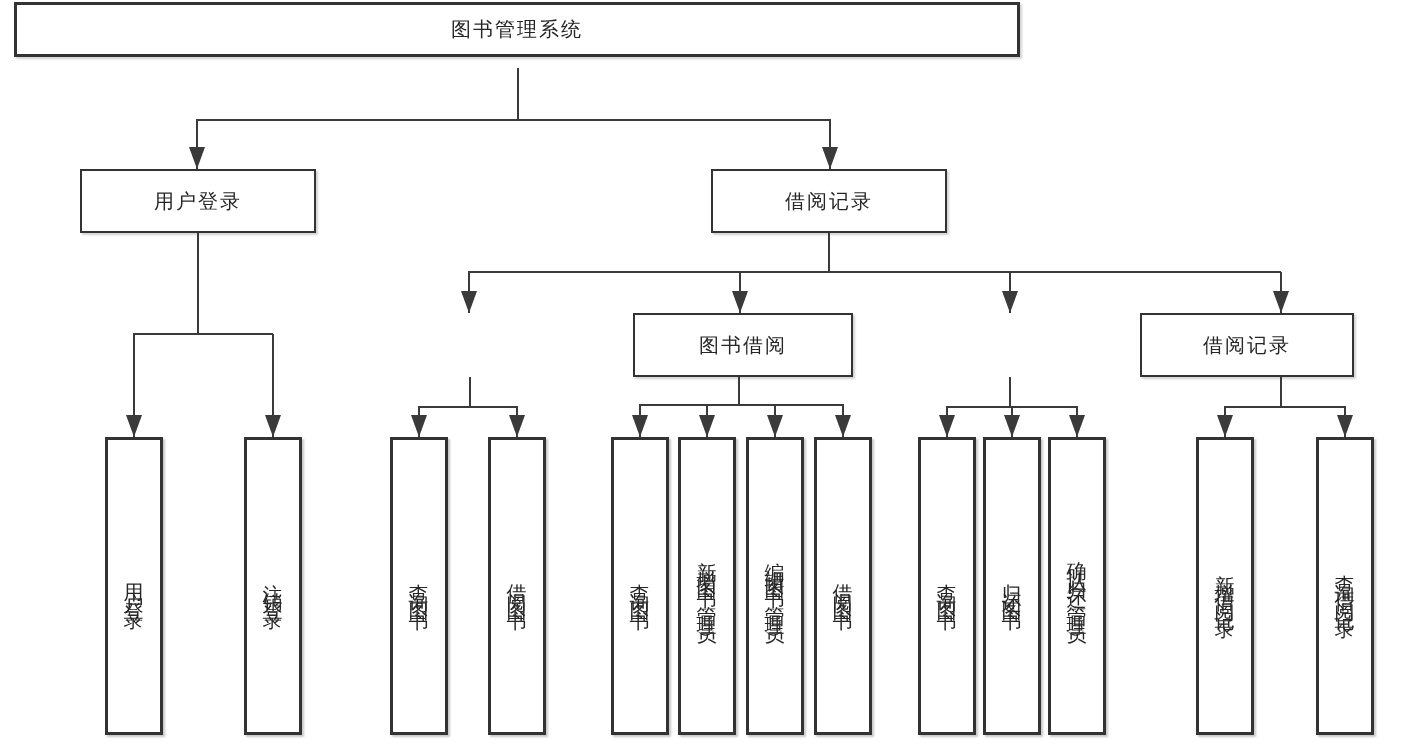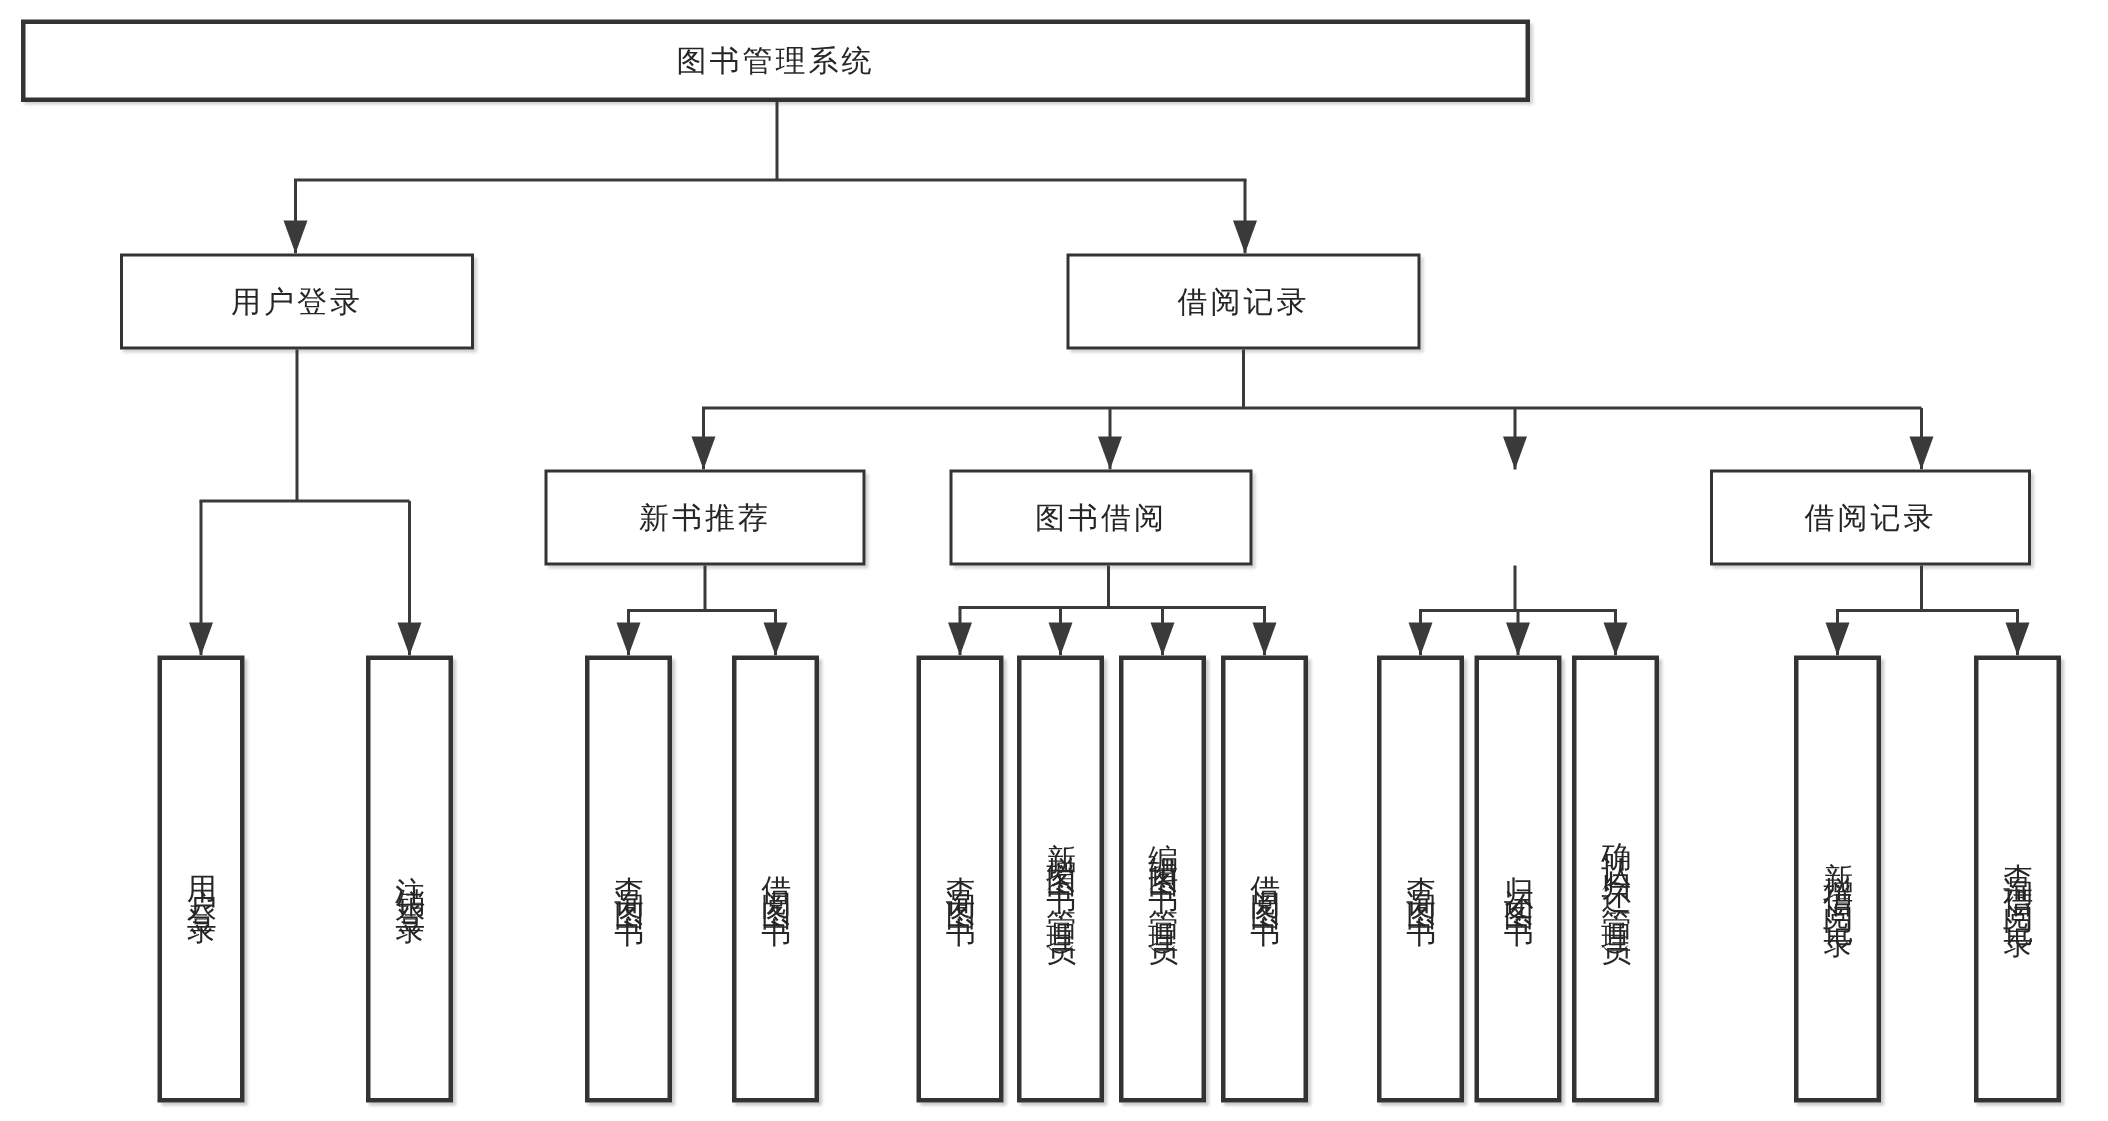--- a/index.html
+++ b/index.html
@@ -64,21 +64,21 @@
     color: #b5b0b0;
     letter-spacing: 1px;
     white-space: nowrap;
   }
 </style>
 </head>
 <body>
 
 <div id="canvas">
 
-  <div class="box root" style="left:14px; top:13px; width:1006px; height:55px;">
+  <div class="box root" style="left:14px; top:2px; width:1006px; height:55px;">
     <span>图书管理系统</span>
   </div>
 
   <div class="vline" style="left:517px; top:68px; height:52px;"></div>
   <div class="hline" style="left:196px; top:119px; width:635px;"></div>
   <div class="vline" style="left:196px; top:120px; height:49px;"></div>
   <div class="arrow" style="left:189px; top:147px;"></div>
   <div class="vline" style="left:829px; top:120px; height:49px;"></div>
   <div class="arrow" style="left:822px; top:147px;"></div>
 
@@ -100,24 +100,21 @@
   <div class="hline" style="left:468px; top:271px; width:813px;"></div>
   <div class="vline" style="left:468px; top:272px; height:41px;"></div>
   <div class="arrow" style="left:461px; top:291px;"></div>
   <div class="vline" style="left:739px; top:272px; height:41px;"></div>
   <div class="arrow" style="left:732px; top:291px;"></div>
   <div class="vline" style="left:1009px; top:272px; height:41px;"></div>
   <div class="arrow" style="left:1002px; top:291px;"></div>
   <div class="vline" style="left:1280px; top:272px; height:41px;"></div>
   <div class="arrow" style="left:1273px; top:291px;"></div>
 
-  <div class="box" style="left:363px; top:313px; width:214px; height:64px;">
-    <span>新书推荐</span>
-  </div>
-  <div class="box" style="left:633px; top:313px; width:202px; height:64px;">
+  <div class="box" style="left:633px; top:313px; width:220px; height:64px;">
     <span>图书借阅</span>
   </div>
   <div class="box" style="left:1140px; top:313px; width:214px; height:64px;">
     <span>借阅记录</span>
   </div>
 
   <div class="vline" style="left:469px; top:377px; height:30px;"></div>
   <div class="hline" style="left:418px; top:406px; width:100px;"></div>
   <div class="vline" style="left:418px; top:407px; height:30px;"></div>
   <div class="arrow" style="left:411px; top:415px;"></div>

